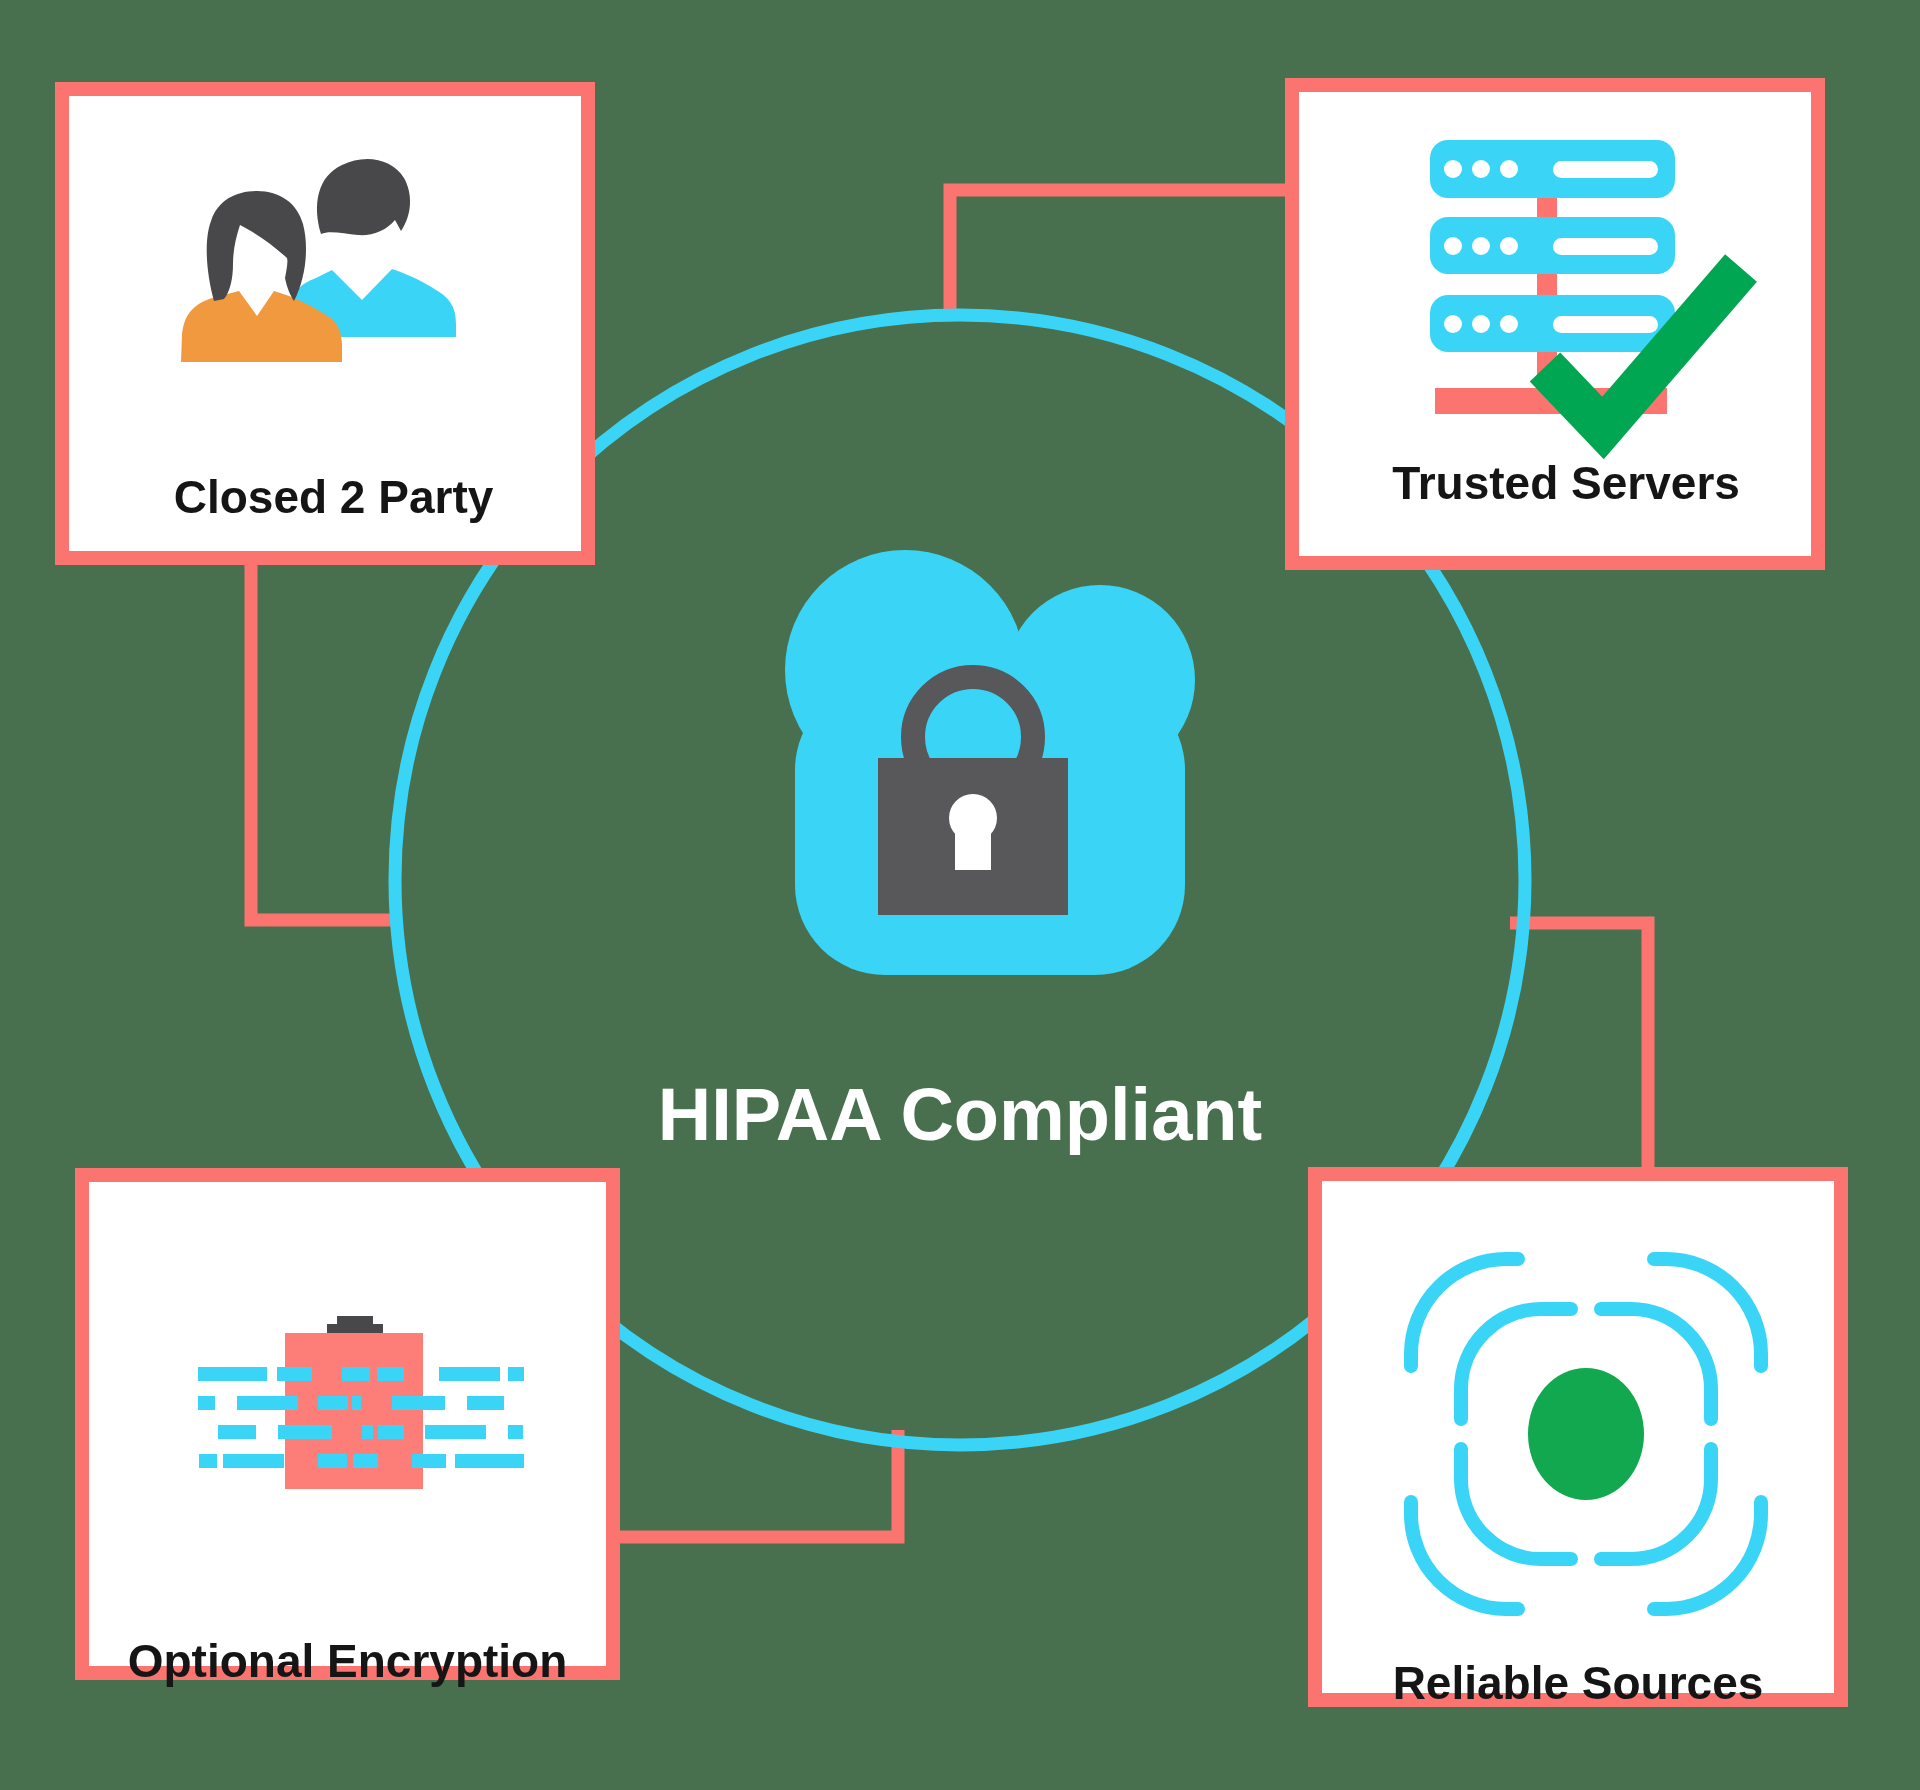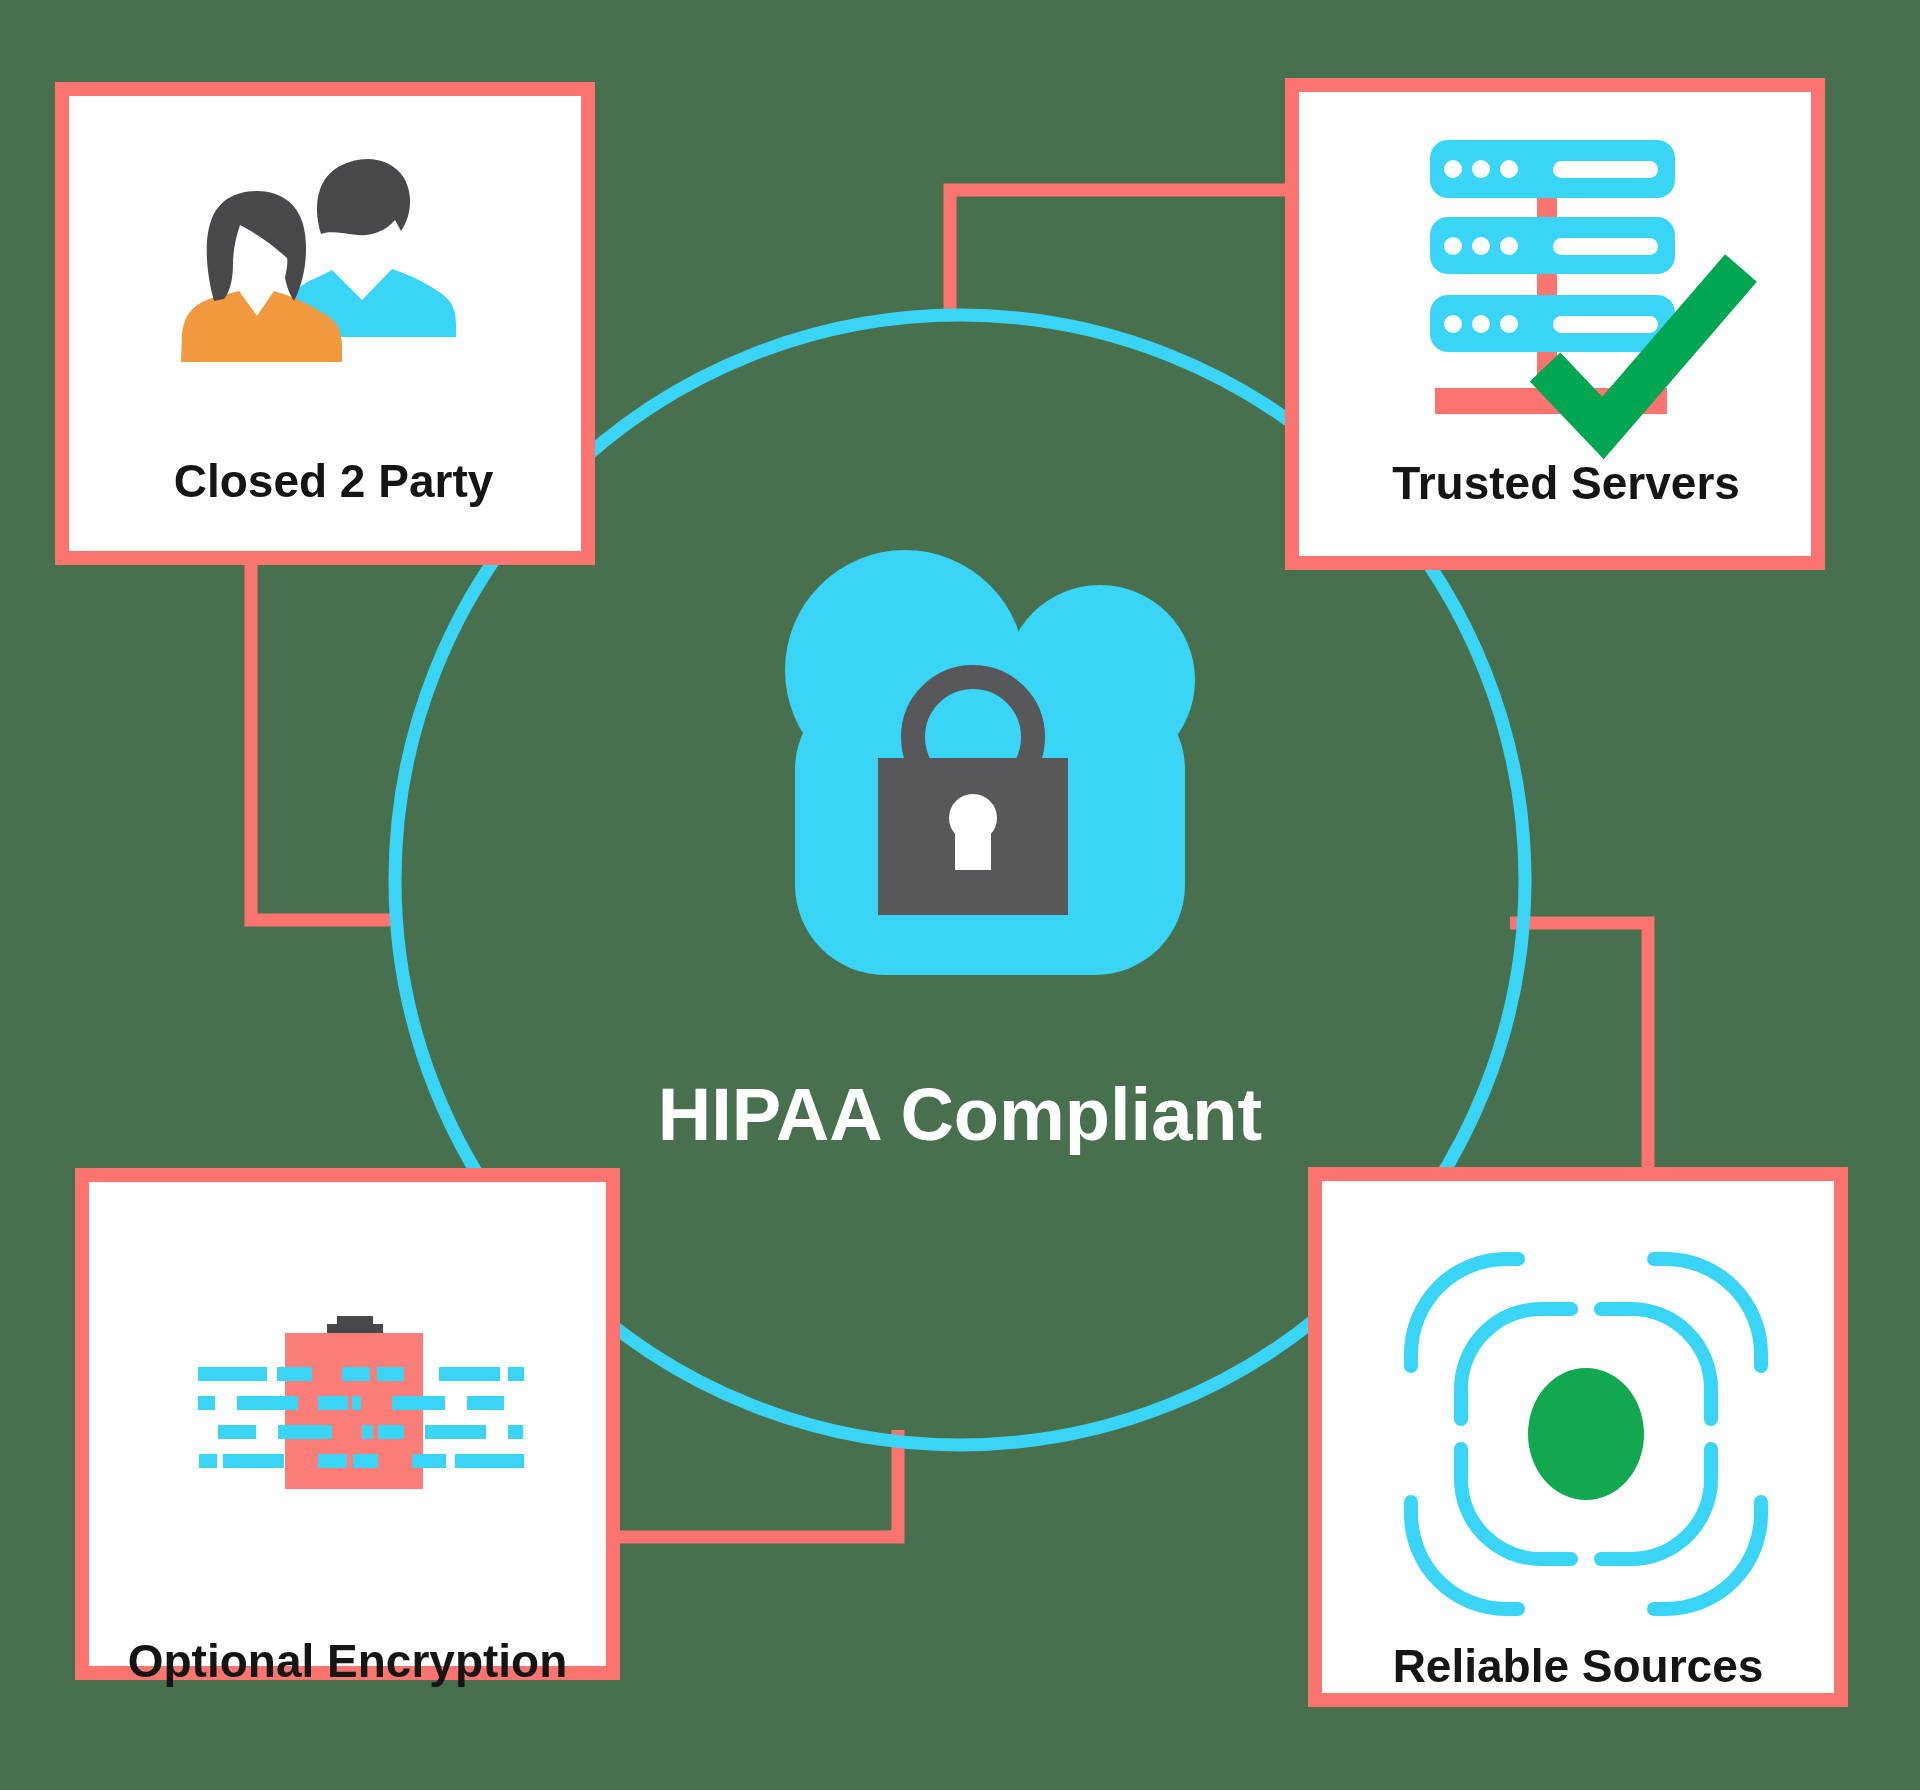--- a/index.html
+++ b/index.html
@@ -26,24 +26,24 @@
   #node-4{left:1308px;top:1167px;width:540px;height:540px;}
   .node-label{
     position:absolute;left:0;right:0;
     text-align:center;
     font-weight:700;
     font-size:46px;
     line-height:58px;
     color:#151515;
     letter-spacing:0px;
   }
-  #label-1{top:356px;padding-left:17px;}
+  #label-1{top:372px;padding-left:17px;}
   #label-2{top:362px;padding-left:22px;}
   #label-3{top:438px;margin-top:12px;}
-  #label-4{top:456px;}
+  #label-4{top:473px;}
   #center-label{
     position:absolute;
     left:460px;top:1072px;width:1000px;
     text-align:center;
     font-weight:700;
     font-size:74px;
     color:#ffffff;
     z-index:3;
   }
 </style>

